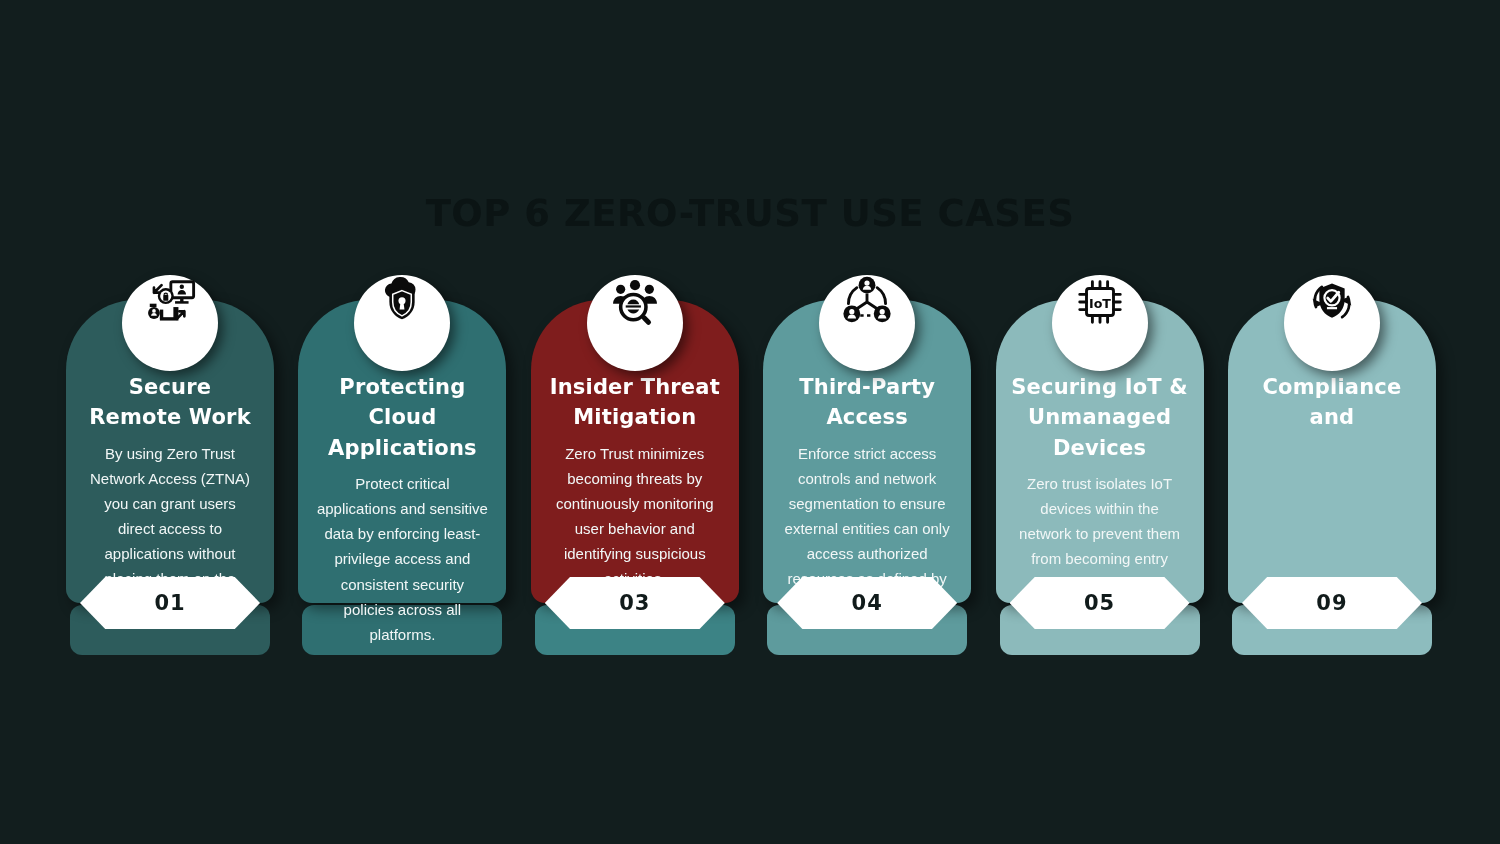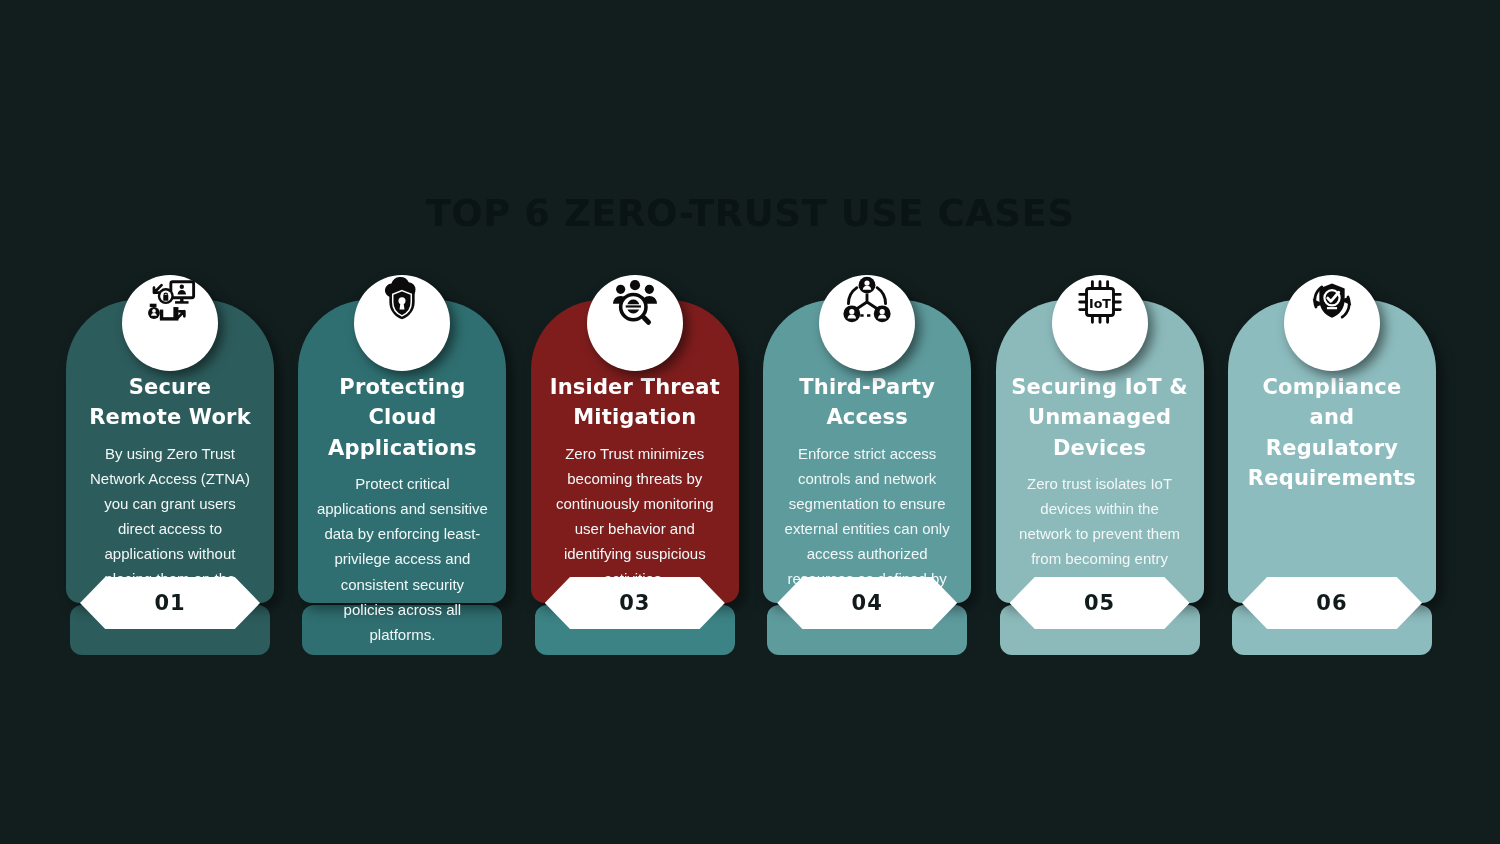--- a/index.html
+++ b/index.html
@@ -261,34 +261,33 @@
       <div class="num-banner">
         <span class="num-text">05</span>
       </div>
     </div>
 
     <div class="card">
       <div class="card-base" style="background:#8dbcbe"></div>
       <div class="card-body" style="background:#8dbcbe">
         <div class="card-title">
           <div>Compliance and</div>
-          <div>Regulatory Requirements</div>
         </div>
       </div>
       <div class="icon-badge">
         <svg viewBox="0 0 64 64">
           <path d="M13 38a20 20 0 0 1 7-24" fill="none" stroke="#0b0b0b" stroke-width="3.2" stroke-linecap="round"></path>
           <path d="M9 28l4 10 9-4" fill="#0b0b0b"></path>
           <path d="M51 26a20 20 0 0 1-7 24" fill="none" stroke="#0b0b0b" stroke-width="3.2" stroke-linecap="round"></path>
           <path d="M55 36l-4-10-9 4" fill="#0b0b0b"></path>
           <path d="M32 10l15 6v13c0 10.5-6.3 18.5-15 21.6C23.3 47.5 17 39.5 17 29V16z" fill="#0b0b0b"></path>
           <circle cx="32" cy="27" r="9" fill="none" stroke="#ffffff" stroke-width="2.6"></circle>
           <path d="M27 27.4l3.6 3.8L40 20.5" fill="none" stroke="#ffffff" stroke-width="3.4" stroke-linecap="round" stroke-linejoin="round"></path>
           <rect x="26" y="38" width="12" height="2.6" fill="#ffffff"></rect>
         </svg>
       </div>
       <div class="num-banner">
-        <span class="num-text">06</span>
+        <span class="num-text">09</span>
       </div>
     </div>
 
   </div>
 </div>
 
 </body></html>

